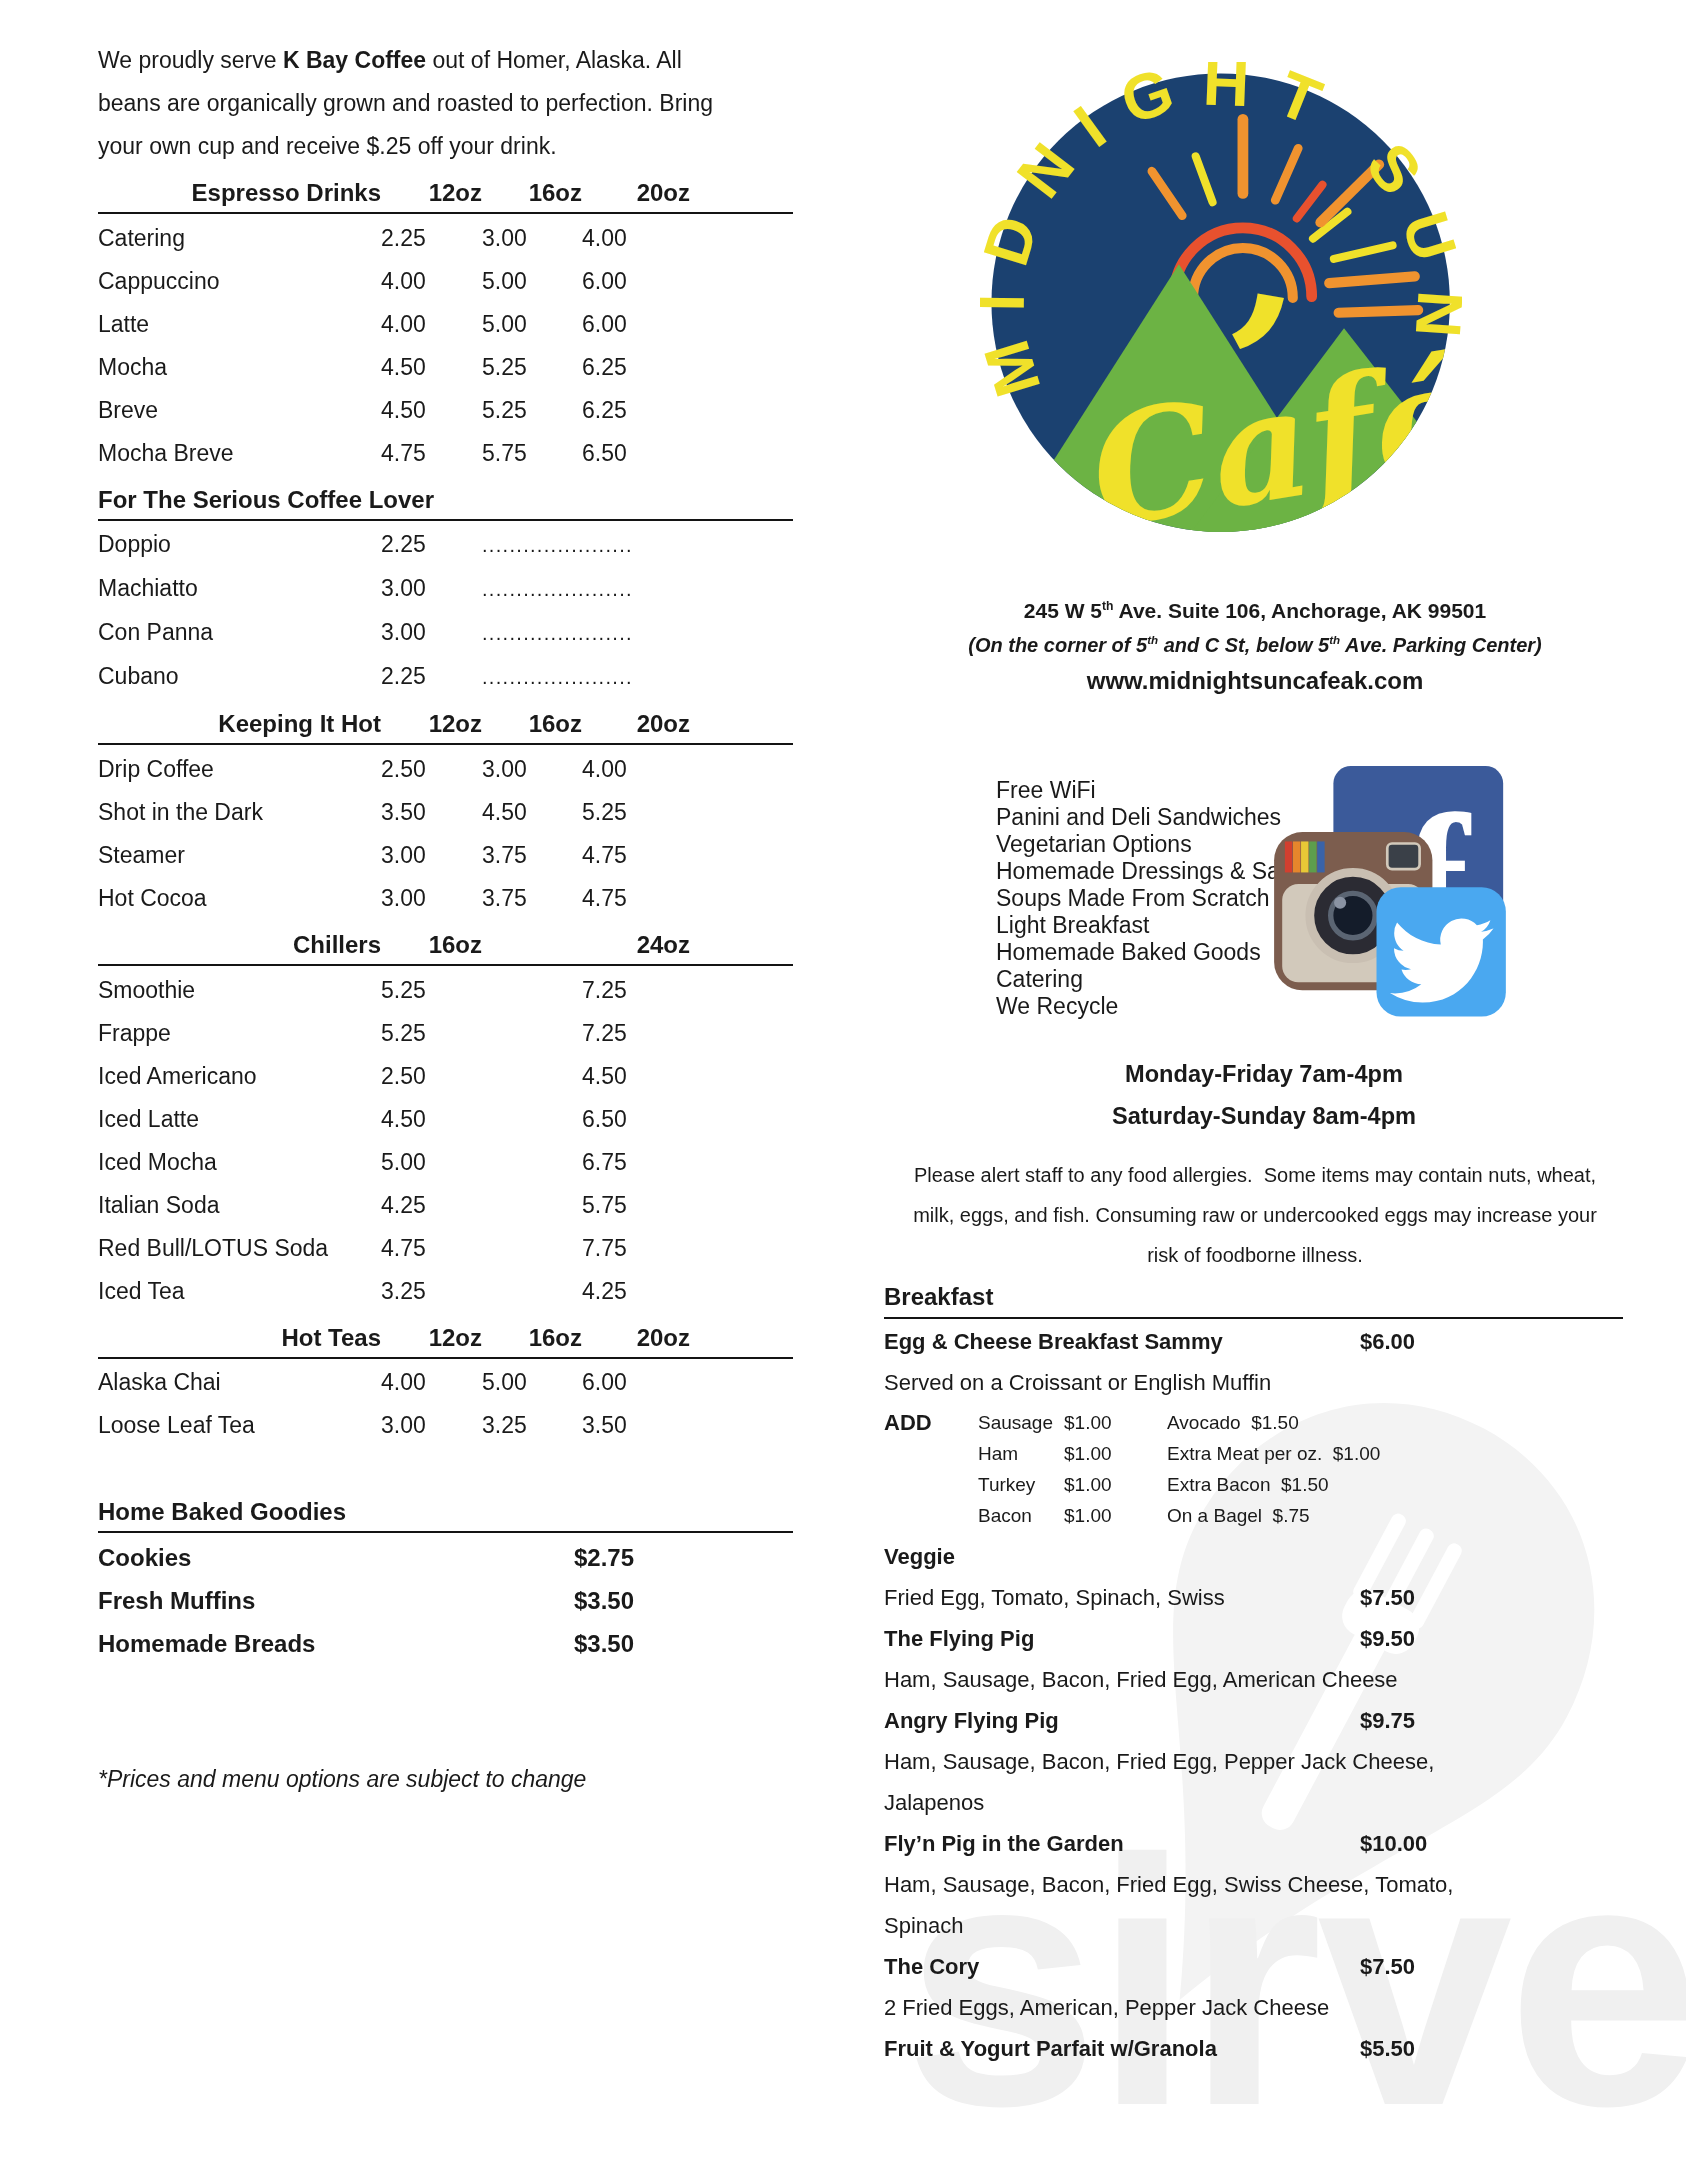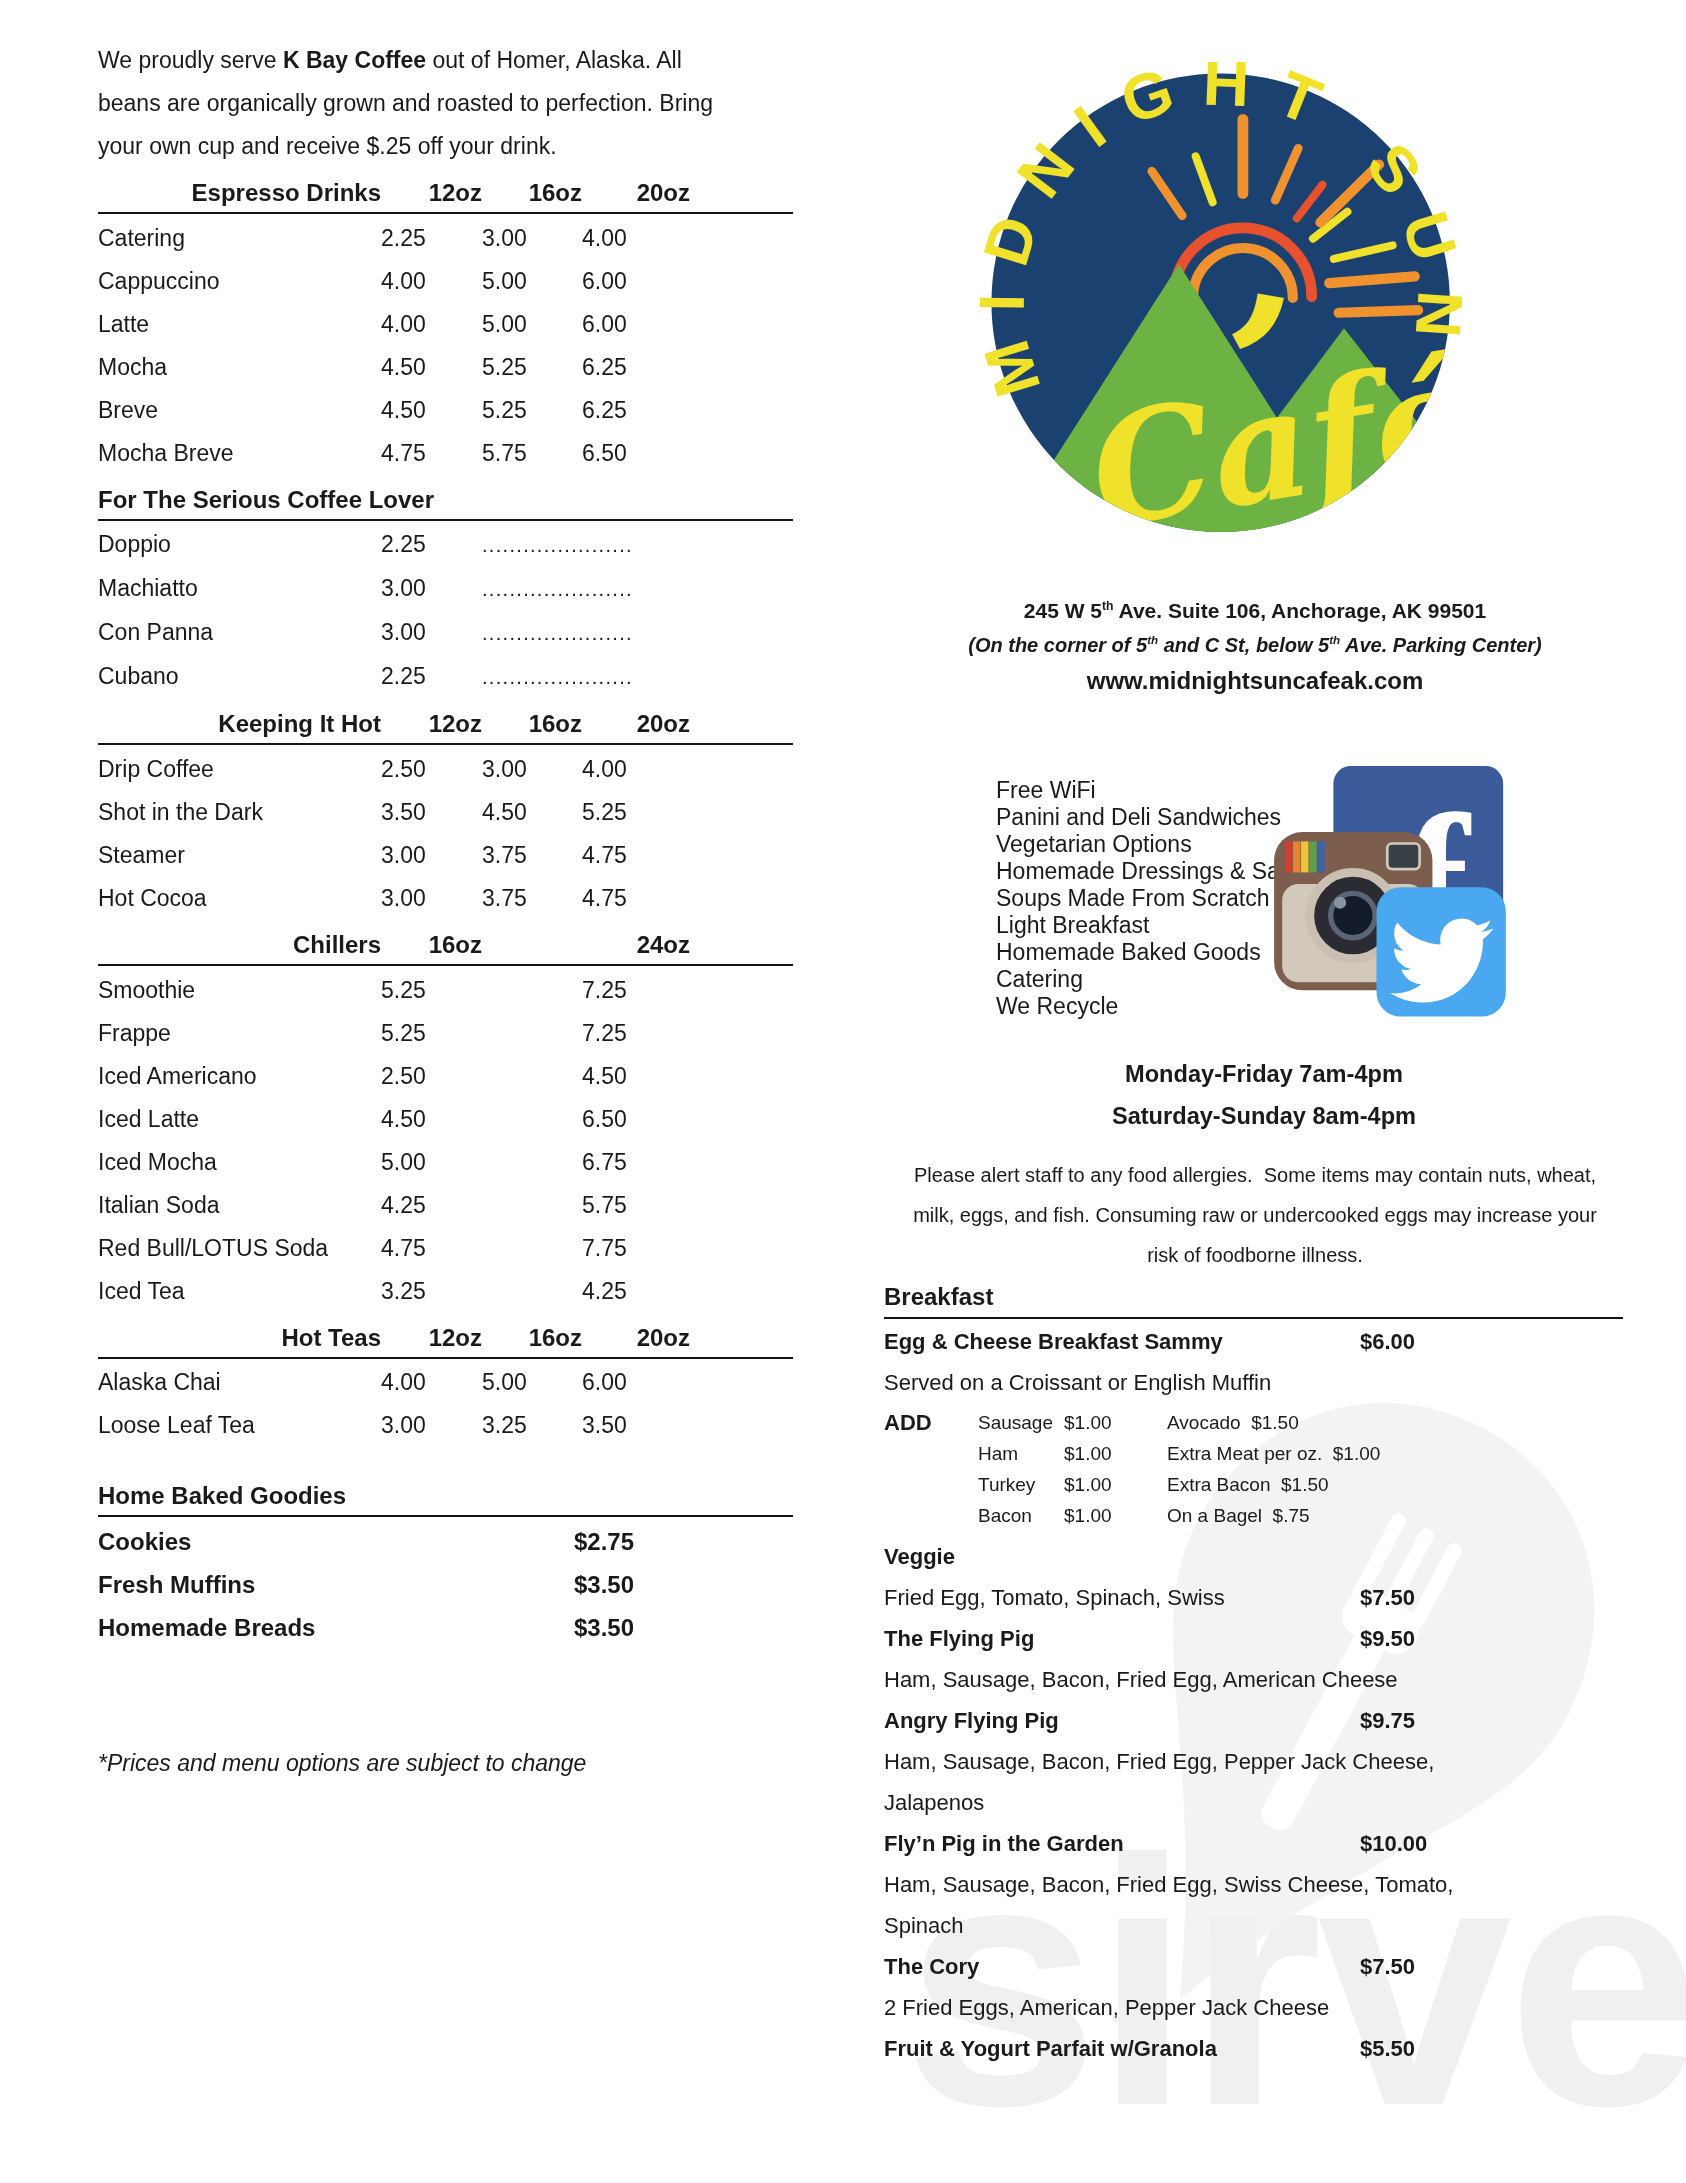--- a/index.html
+++ b/index.html
@@ -17,21 +17,21 @@
   .left{position:absolute;left:98px;top:39px;width:695px;}
   .intro-line{font-size:23px;line-height:43px;}
   .msec{margin-top:8px;}
   .mrow{display:grid;grid-template-columns:283px 101px 100px 108px;align-items:baseline;
         font-size:23px;line-height:43px;}
   .mhead .mname,.mhead .mcol{font-weight:bold;font-size:24px;}
   .mhead{line-height:34px;text-align:right;}
   .mname{white-space:nowrap;}
   .mrule{height:2px;background:#141414;margin:2px 0 2.7px 0;}
   .mdots{grid-column:3 / span 2;font-size:20px;letter-spacing:1.3px;color:#1a1a1a;white-space:nowrap;}
-  #baked-title{font-size:24px;font-weight:bold;margin-top:32px;line-height:34px;}
+  #baked-title{font-size:24px;font-weight:bold;margin-top:48px;line-height:34px;}
   .brow{display:grid;grid-template-columns:476px auto;font-size:24px;font-weight:bold;line-height:43px;}
   #footnote{margin-top:101px;font-size:23px;font-style:italic;}
 
   
   #logo{position:absolute;left:980px;top:62px;}
   #addr{position:absolute;left:877px;top:594px;width:756px;text-align:center;}
   .addr1{font-size:21px;font-weight:bold;line-height:34px;}
   .addr2{font-size:20px;font-weight:bold;font-style:italic;line-height:34px;}
   .site{font-size:24px;font-weight:bold;line-height:38px;}
   #phone{position:absolute;left:897px;top:696px;width:756px;text-align:center;

